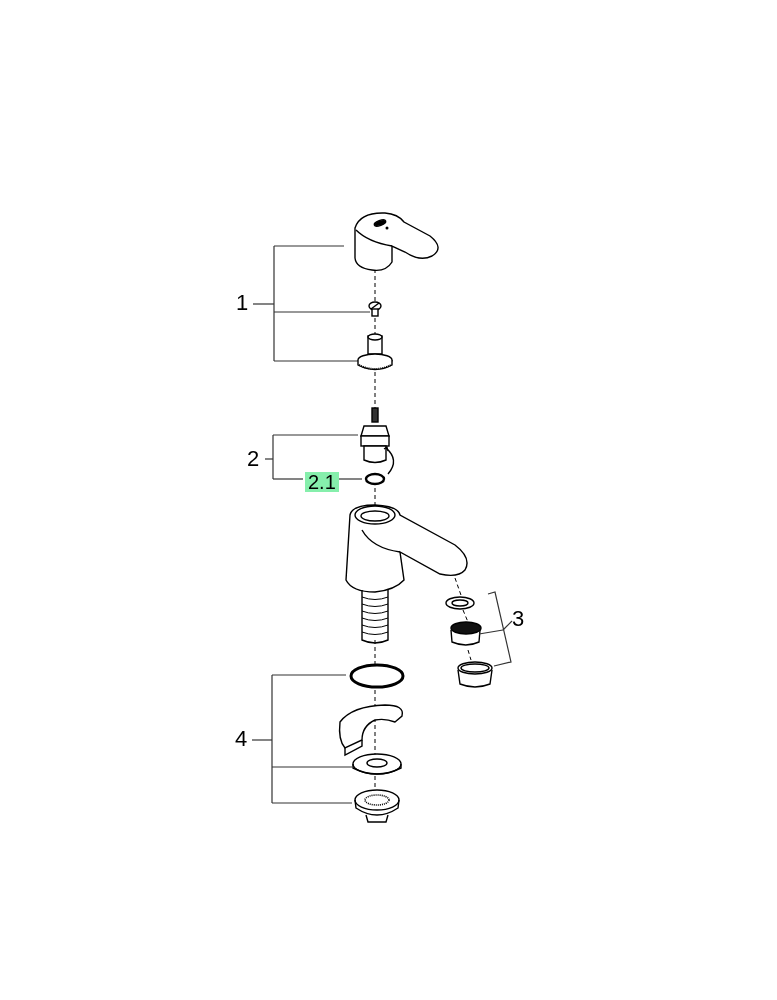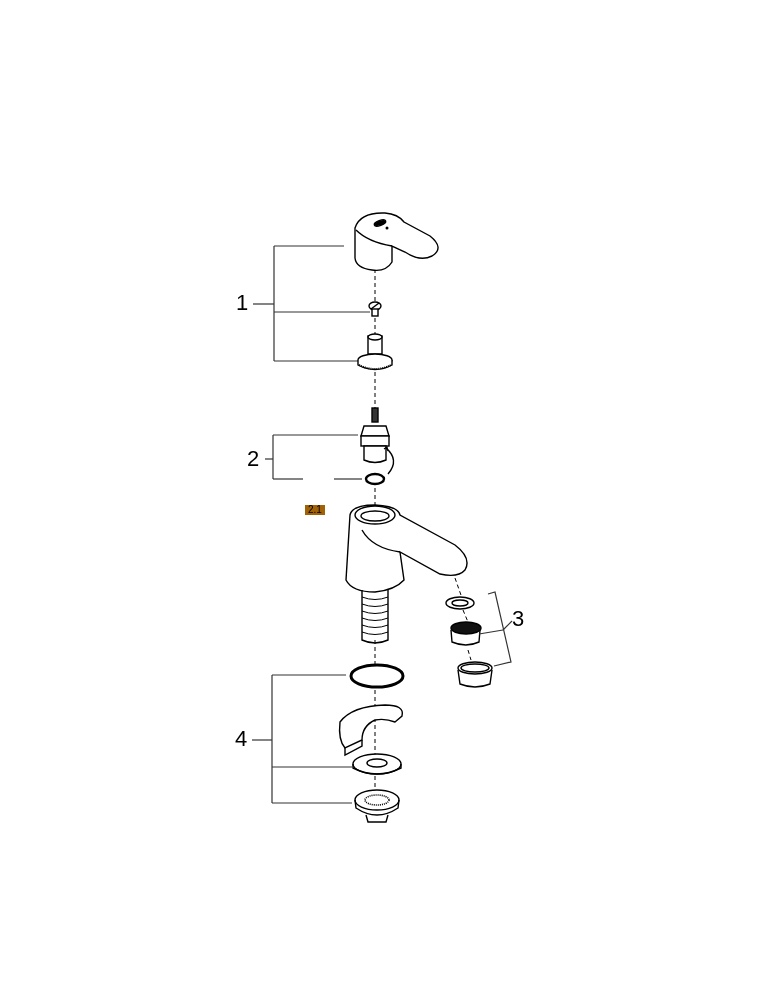--- a/index.html
+++ b/index.html
@@ -1,19 +1,19 @@
 <!DOCTYPE html>
 <html><head>
 <meta charset="utf-8">
 <style>
   html, body { margin:0; padding:0; background:#ffffff; }
   body { width:777px; height:1000px; position:relative; overflow:hidden; font-family:"Liberation Sans", sans-serif; }
   .label { position:absolute; color:#000; font-family:"Liberation Sans", sans-serif; line-height:1; }
   .big { font-size:22px; }
-  .small { font-size:10px; background:#a16207; padding:0 3px;margin-top:33px; }
+  .small { font-size:20px; background:#86efac; padding:0 3px; }
   svg { position:absolute; left:0; top:0; }
 </style>
 </head>
 <body>
 
 <svg width="777" height="1000" viewBox="0 0 777 1000" xmlns="http://www.w3.org/2000/svg" fill="none" stroke="#000" stroke-width="1.4">
 
   <g stroke-dasharray="4,3" stroke-width="1">
     <line x1="375" y1="262" x2="375" y2="302"></line>
     <line x1="375" y1="318" x2="375" y2="340"></line>

